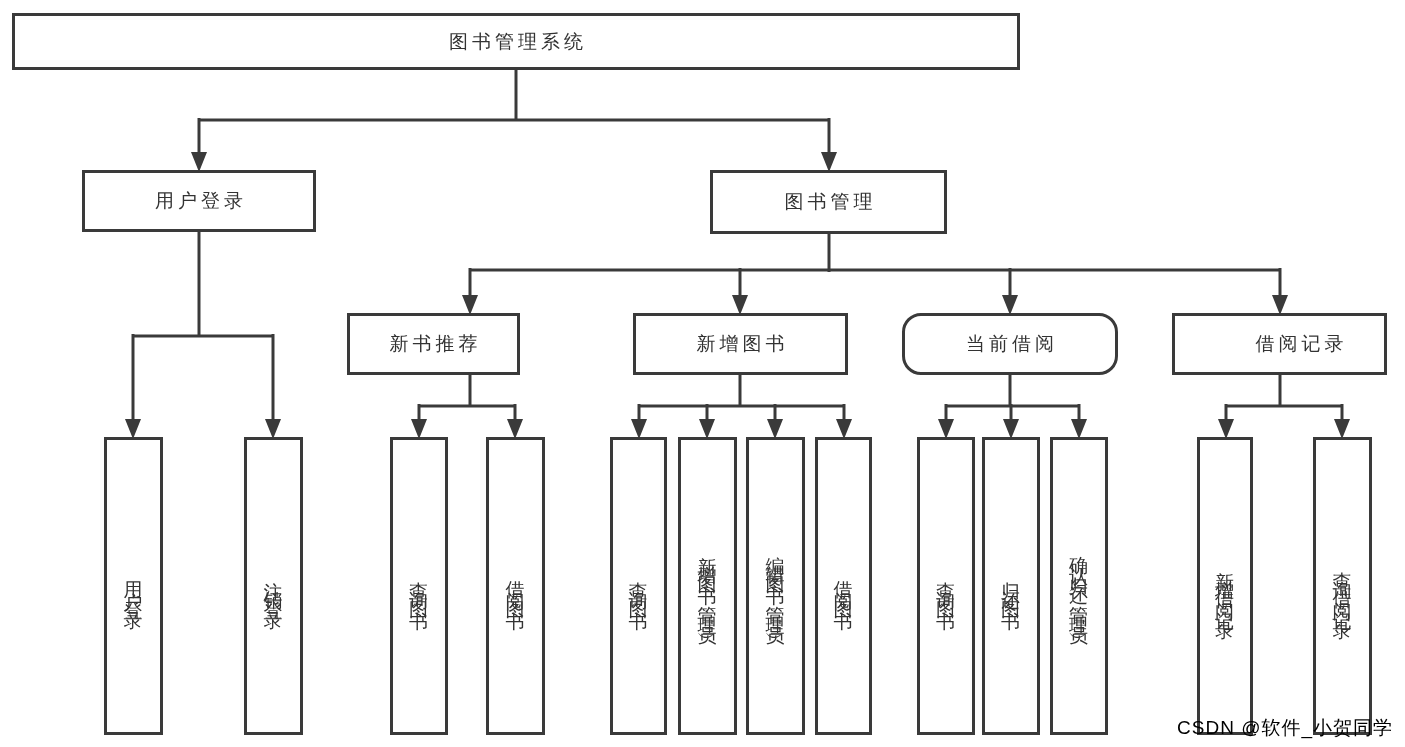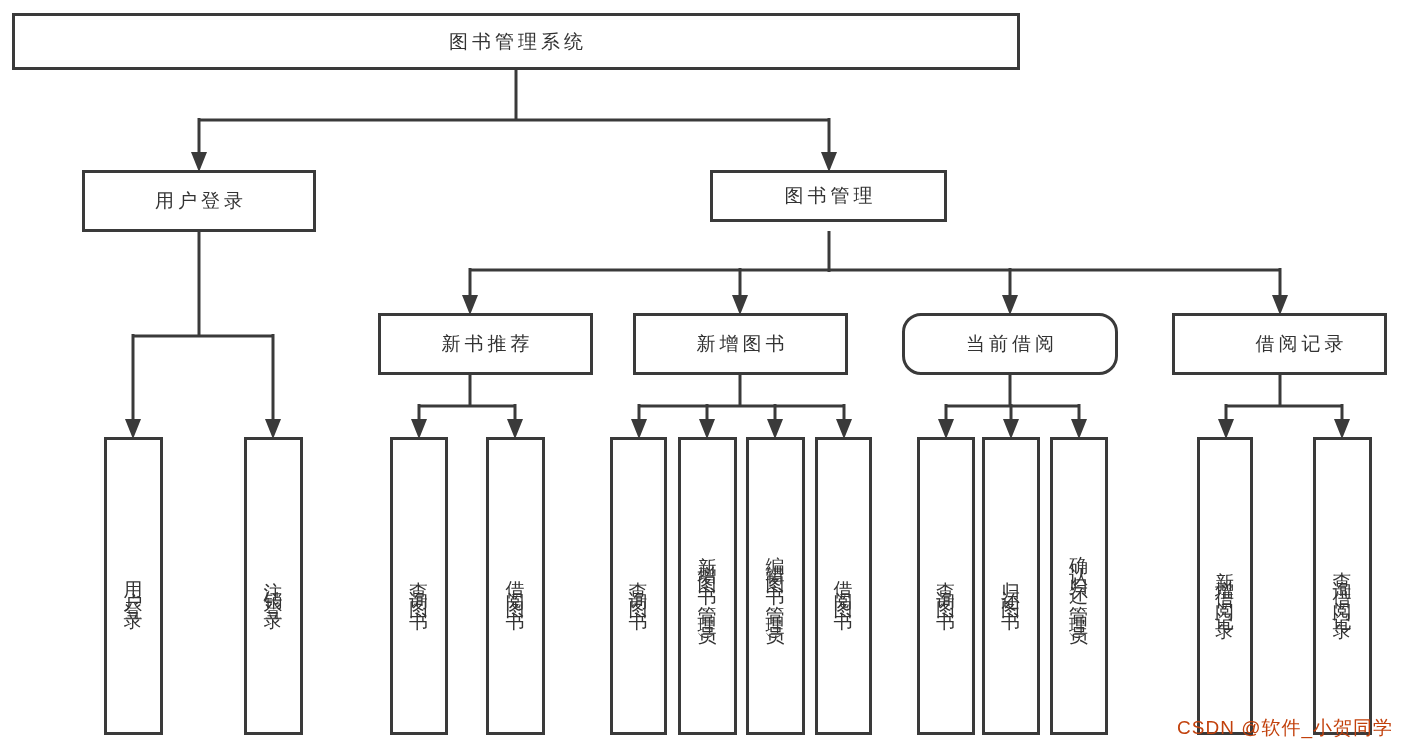--- a/index.html
+++ b/index.html
@@ -46,21 +46,21 @@
     letter-spacing: 10px;
     line-height: 1;
     color: #333333;
   }
   .watermark {
     position: absolute;
     right: 12px;
     bottom: 6px;
     z-index: 3;
     font-size: 19px;
-    color: #c2410c;
+    color: #000000;
     letter-spacing: 1px;
     white-space: nowrap;
   }
 </style>
 </head>
 <body>
 
 <div class="stage">
 
   <svg class="connectors" width="1405" height="747" viewBox="0 0 1405 747">
@@ -128,23 +128,23 @@
       <polygon points="1003,419 1019,419 1011,439"></polygon>
       <polygon points="1071,419 1087,419 1079,439"></polygon>
       <polygon points="1218,419 1234,419 1226,439"></polygon>
       <polygon points="1334,419 1350,419 1342,439"></polygon>
     </g>
   </svg>
 
   <div class="box hbox" style="left:12px; top:13px; width:1008px; height:57px;">图书管理系统</div>
 
   <div class="box hbox" style="left:82px; top:170px; width:234px; height:62px;">用户登录</div>
-  <div class="box hbox" style="left:710px; top:170px; width:237px; height:52px;">图书管理</div>
+  <div class="box hbox" style="left:710px; top:170px; width:237px; height:64px;">图书管理</div>
 
-  <div class="box hbox" style="left:378px; top:313px; width:215px; height:62px;">新书推荐</div>
+  <div class="box hbox" style="left:347px; top:313px; width:173px; height:62px;">新书推荐</div>
   <div class="box hbox" style="left:633px; top:313px; width:215px; height:62px;">新增图书</div>
   <div class="box hbox" style="left:902px; top:313px; width:216px; height:62px;border-radius:19px;">当前借阅</div>
   <div class="box hbox" style="left:1172px; top:313px; width:215px; height:62px;padding-left:40px;">借阅记录</div>
 
   <div class="box vbox" style="left:104px; top:437px; width:59px; height:298px;">
     <span>用户登录</span>
   </div>
   <div class="box vbox" style="left:244px; top:437px; width:59px; height:298px;">
     <span>注销登录</span>
   </div>

